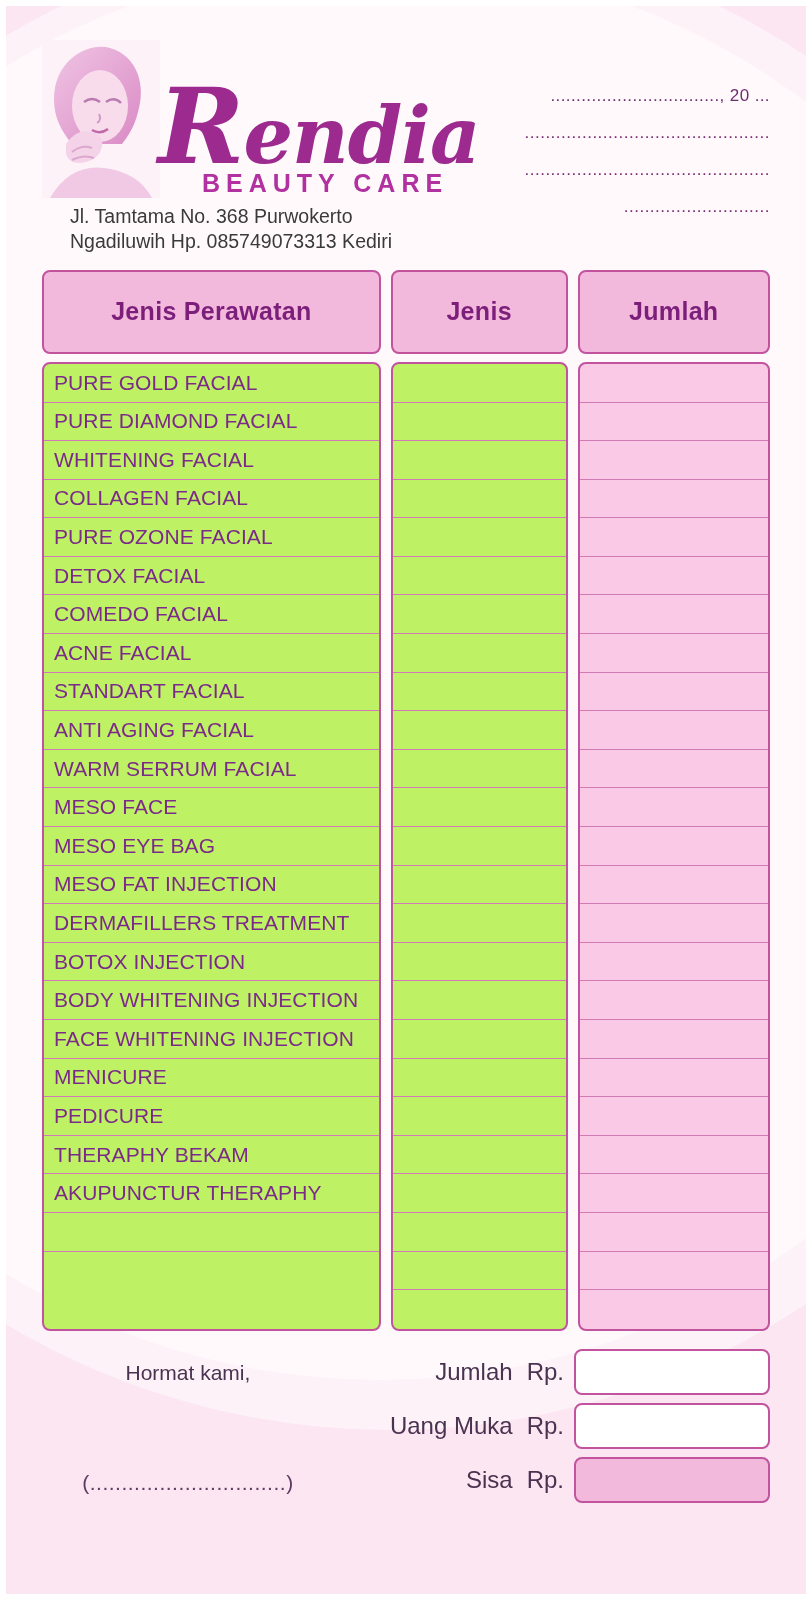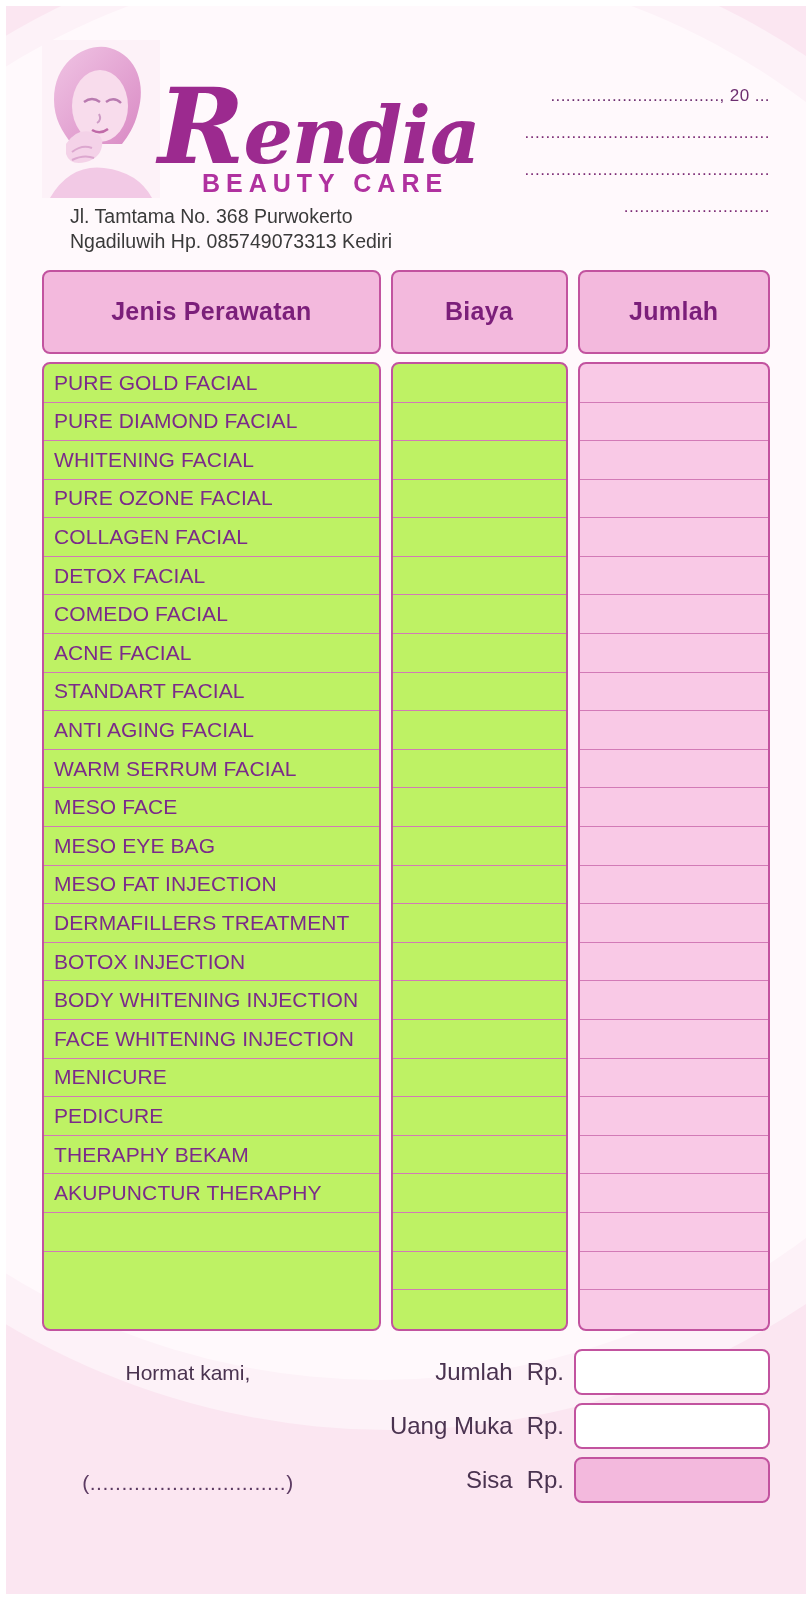--- a/index.html
+++ b/index.html
@@ -253,31 +253,31 @@
       <div class="meta">
         <div class="date-line">................................., 20 ...</div>
         <div class="dots">...............................................</div>
         <div class="dots">...............................................</div>
         <div class="dots short">............................</div>
       </div>
     </div>
 
     <div class="table-head">
       <div class="th col-1">Jenis Perawatan</div>
-      <div class="th col-2">Biaya</div>
+      <div class="th col-2">Jenis</div>
       <div class="th col-3">Jumlah</div>
     </div>
 
     <div class="table-body">
       <div class="colbox col-1" id="col-treatments">
           <div class="row">PURE GOLD FACIAL</div>
           <div class="row">PURE DIAMOND FACIAL</div>
           <div class="row">WHITENING FACIAL</div>
+          <div class="row">COLLAGEN FACIAL</div>
           <div class="row">PURE OZONE FACIAL</div>
-          <div class="row">COLLAGEN FACIAL</div>
           <div class="row">DETOX FACIAL</div>
           <div class="row">COMEDO FACIAL</div>
           <div class="row">ACNE FACIAL</div>
           <div class="row">STANDART FACIAL</div>
           <div class="row">ANTI AGING FACIAL</div>
           <div class="row">WARM SERRUM FACIAL</div>
           <div class="row">MESO FACE</div>
           <div class="row">MESO EYE BAG</div>
           <div class="row">MESO FAT INJECTION</div>
           <div class="row">DERMAFILLERS TREATMENT</div>

